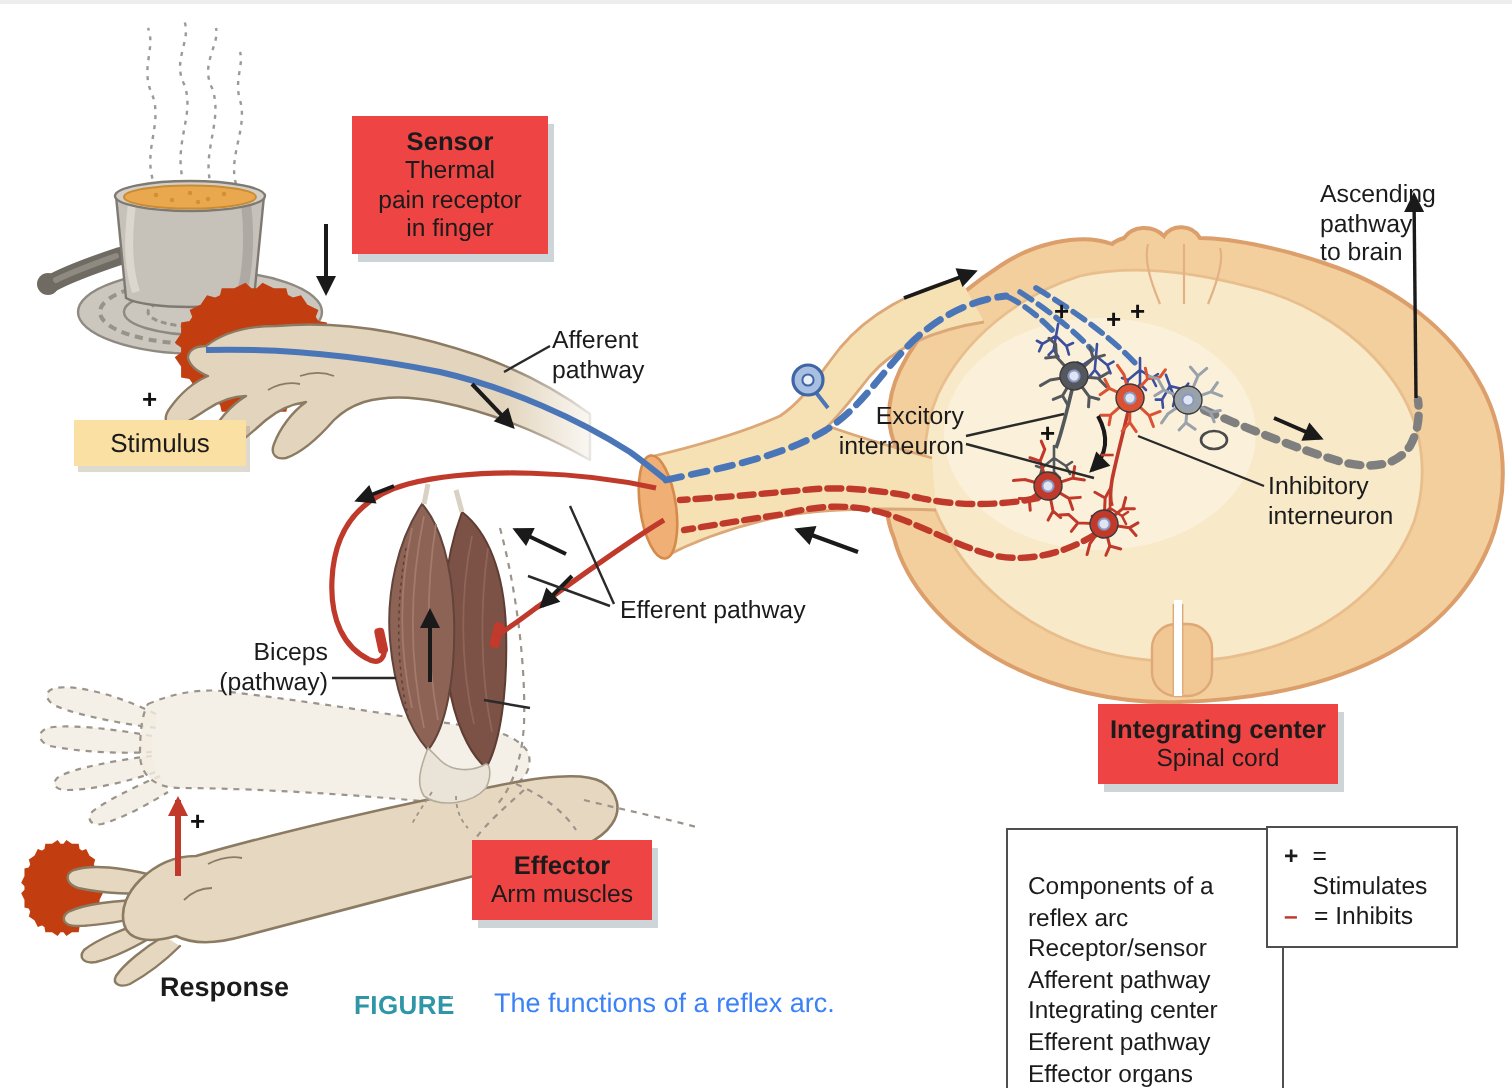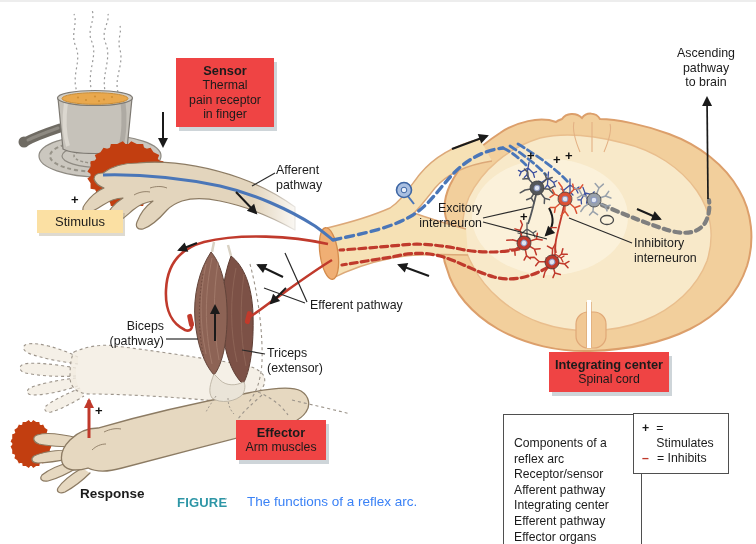--- a/index.html
+++ b/index.html
@@ -1,20 +1,20 @@
 <!DOCTYPE html>
 <html><head>
 <meta charset="utf-8">
 <style>
   html,body{margin:0;padding:0;background:#fff;}
   #stage{position:relative;width:756px;height:544px;background:#fff;overflow:hidden;
          font-family:"Liberation Sans",sans-serif;border-top:2px solid #ededed;}
   #art{position:absolute;left:0;top:0;}
   .lbl{position:absolute;font-size:12.4px;line-height:1.18;color:#1b1b1b;}
-  .ctr{text-align:center;}
+  .ctr{text-align:left;margin-top:44px;}
   .rgt{text-align:right;}
   .callout{background:#ef4444;box-shadow:3px 4px 0 rgba(125,145,155,.38);padding:5px 3px;text-align:center;}
   .callout .t{font-weight:bold;font-size:12.8px;}
   .callout .s{font-size:12.3px;}
   .yellowbox{background:#fbe0a3;box-shadow:2px 3px 0 rgba(160,150,120,.35);padding:4px 0;text-align:center;font-size:13px;}
   .outbox{background:#fff;border:1.5px solid #4f4f4f;}
   #components-box{left:503px;top:412px;width:139px;padding:21px 10px;font-size:12.2px;line-height:1.28;box-sizing:border-box;}
   #key-box{left:633px;top:411px;width:96px;padding:6px 8px;box-sizing:border-box;font-size:12.3px;}
   .keyrow{display:flex;gap:4px;margin:1px 0;}
   .keysym{font-weight:bold;width:11px;display:inline-block;}
@@ -265,24 +265,20 @@
   <div class="lbl callout" style="left:549px;top:350px;width:120px;box-sizing:border-box;">
     <div class="t">Integrating center</div>
     <div class="s">Spinal cord</div>
   </div>
 
   <div class="lbl rgt" style="left:106px;top:317px;width:58px;">
     <div>Biceps</div>
     <div>(pathway)</div>
   </div>
 
-  <div class="lbl" style="left:267px;top:344px;width:72px;">
-    <div>Triceps</div>
-    <div>(extensor)</div>
-  </div>
 
   <div class="lbl" style="left:310px;top:296px;width:120px;">Efferent pathway</div>
 
   <div class="lbl callout" style="left:236px;top:418px;width:90px;box-sizing:border-box;">
     <div class="t">Effector</div>
     <div class="s">Arm muscles</div>
   </div>
 
   <span class="sign" style="left:95px;top:402px;">+</span>
   <div class="lbl" id="response-label" style="left:80px;top:484px;">Response</div>

